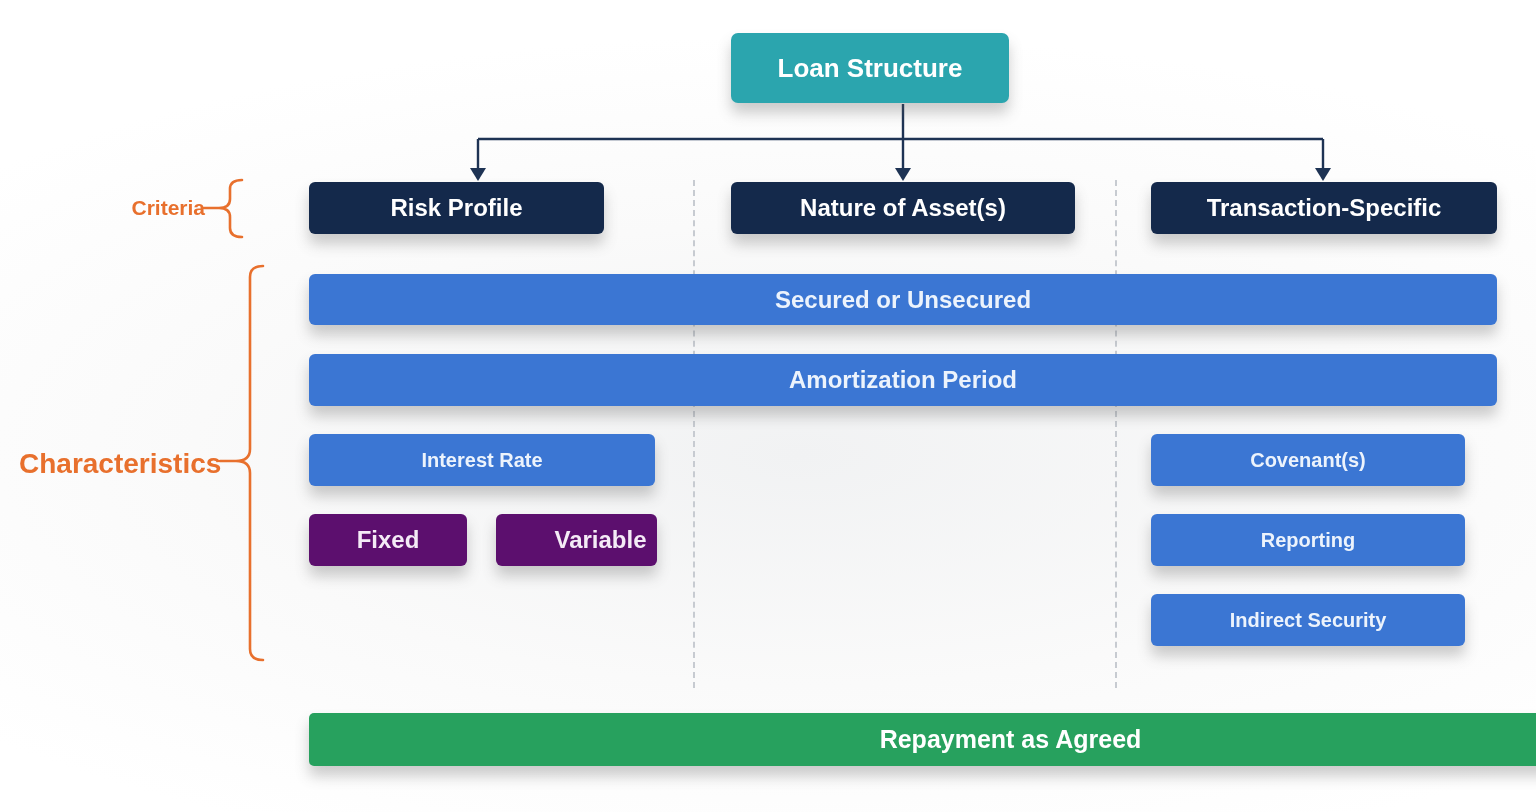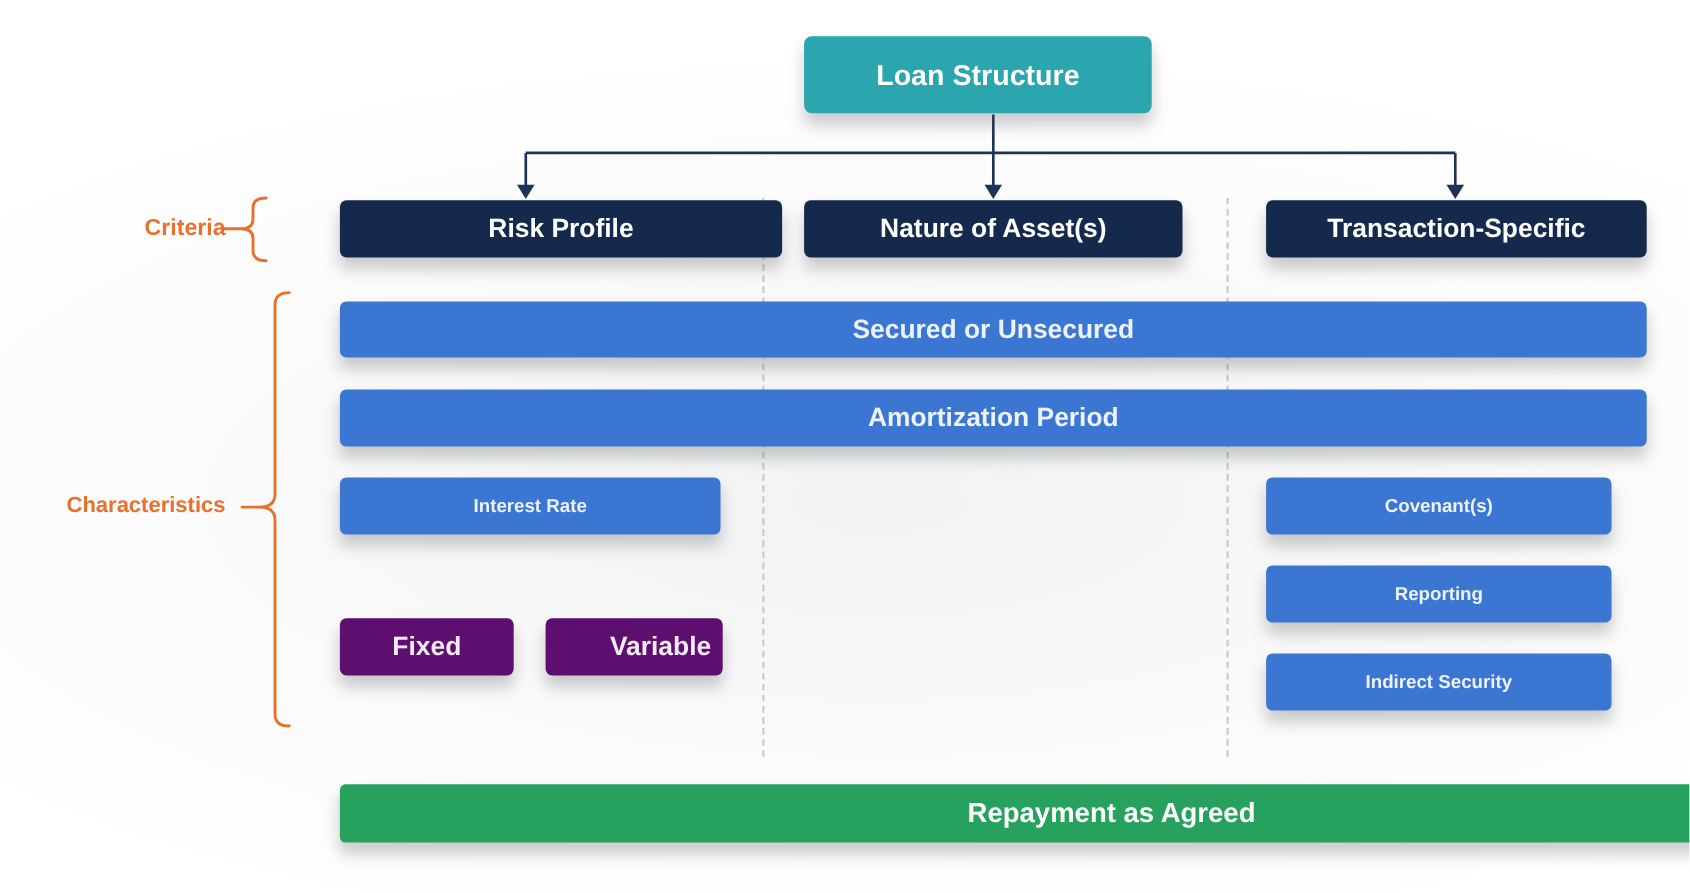--- a/index.html
+++ b/index.html
@@ -11,44 +11,44 @@
   body{font-family:"Liberation Sans","DejaVu Sans",sans-serif;}
   .canvas{
     position:relative;width:1536px;height:812px;overflow:hidden;
     background:radial-gradient(ellipse 1100px 420px at 52% 56%, #f1f2f3 0%, #fafafa 55%, #ffffff 100%);
   }
   .box{
     position:absolute;display:flex;align-items:center;justify-content:center;
     color:#fff;font-weight:bold;border-radius:6px;text-align:center;
     box-shadow:0 10px 14px rgba(90,90,90,0.30);
   }
-  .title-box{left:731px;top:33px;width:316px;height:70px;background:var(--teal);font-size:26px;border-radius:7px;}
+  .title-box{left:731px;top:33px;width:278px;height:70px;background:var(--teal);font-size:26px;border-radius:7px;}
   .hdr{top:182px;height:52px;background:var(--navy);font-size:24px;}
-  .hdr1{left:309px;width:402px;}
+  .hdr1{left:309px;width:295px;}
   .hdr2{left:731px;width:344px;}
   .hdr3{left:1151px;width:346px;}
   .bar{left:309px;width:1188px;background:var(--blue);font-size:24px;color:#ECF3FC;}
   .bar1{top:274px;height:51px;}
   .bar2{top:354px;height:52px;}
-  .cell{height:52px;background:var(--blue);font-size:17px;color:#ECF3FC;}
+  .cell{height:52px;background:var(--blue);font-size:20px;color:#ECF3FC;}
   .r3{top:434px;}
   .r4{top:514px;}
   .r5{top:594px;}
   .c1{left:309px;width:346px;}
   .c2{left:731px;width:344px;}
   .c3{left:1151px;width:314px;}
-  .pill{height:52px;top:514px;background:var(--purple);font-size:24px;color:#F4EBF6;margin-top:48px;}
+  .pill{height:52px;top:514px;background:var(--purple);font-size:24px;color:#F4EBF6;}
   .pill1{left:309px;width:158px;}
   .pill2{left:496px;width:161px;padding-left:48px;}
   .footer-bar{left:309px;top:713px;width:1403px;height:53px;background:var(--green);font-size:25px;border-radius:5px;}
   .side-label{
     position:absolute;color:var(--orange);font-weight:bold;text-align:right;width:186px;left:19px;
   }
   .lbl-criteria{top:196px;font-size:21px;}
-  .lbl-characteristics{top:448px;font-size:20px;}
+  .lbl-characteristics{top:448px;font-size:28px;}
   .vdash{position:absolute;top:180px;height:508px;width:0;border-left:2px dashed var(--divider);}
   .vd1{left:693px;}
   .vd2{left:1115px;}
   svg.overlay{position:absolute;left:0;top:0;pointer-events:none;}
 </style>
 </head>
 <body>
 
 <div class="canvas">
 

